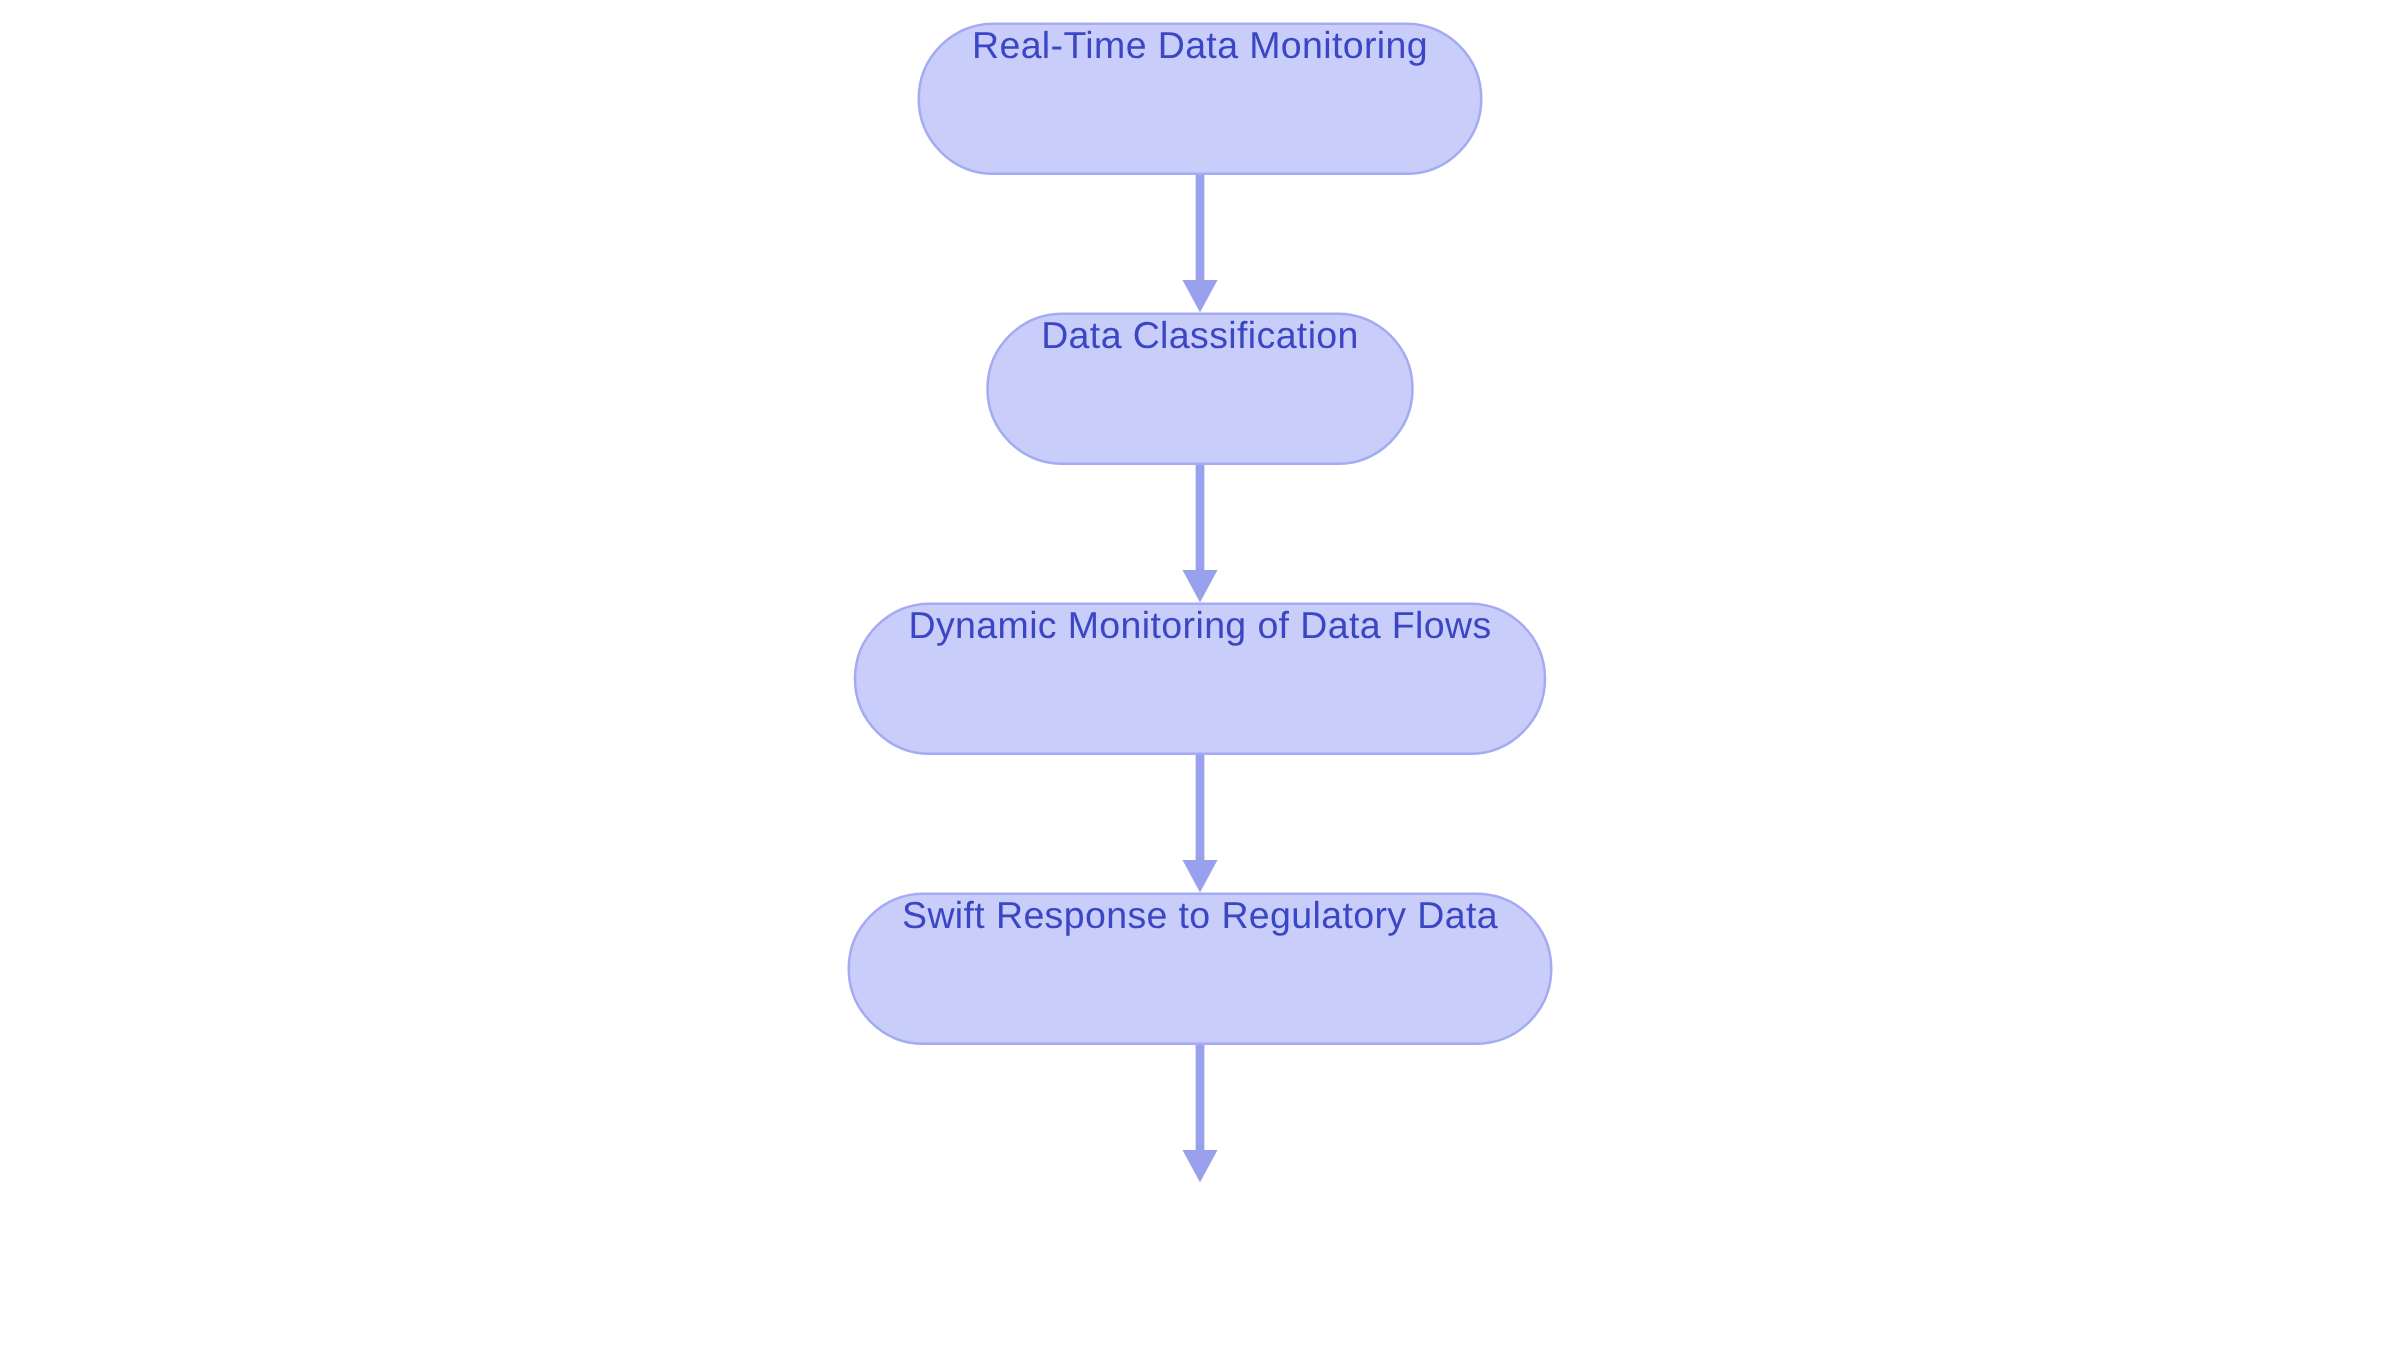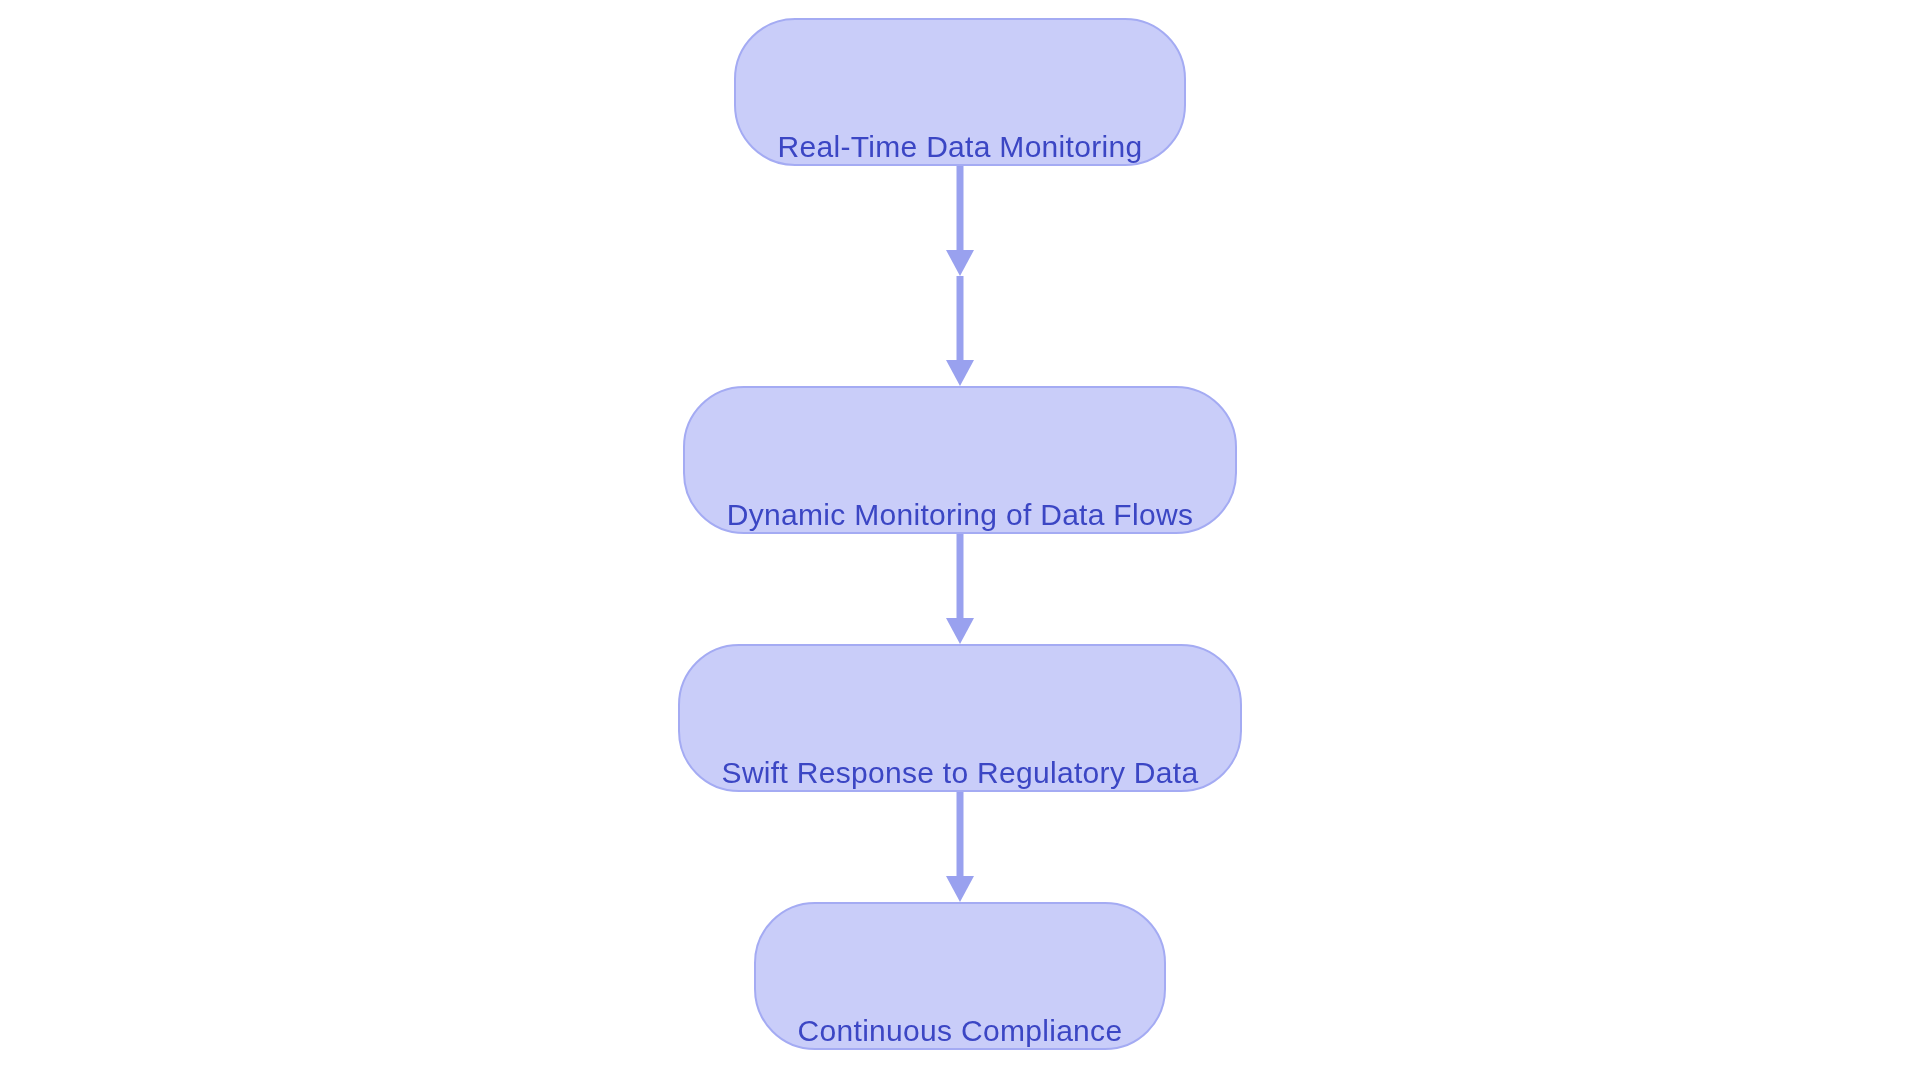--- a/index.html
+++ b/index.html
@@ -20,23 +20,23 @@
   .flow {
     width: 100%;
     height: 100%;
     padding-top: 18px;
     display: flex;
     flex-direction: column;
     align-items: center;
   }
   .node {
     display: inline-flex;
-    align-items: flex-end;
+    align-items: flex-start;
     justify-content: center;
-    height: 148px;
+    height: 122px;
     padding: 0 42px;
     border-radius: 61px;
     background: var(--node-fill);
     border: 2.5px solid var(--node-border);
     flex: 0 0 auto;
   }
   .node-label {
     font-size: 30px;
     letter-spacing: 0.3px;
     color: var(--text);
@@ -64,20 +64,23 @@
 
   <div class="node">
     <span class="node-label">Real-Time Data Monitoring</span>
   </div>
 
   <svg class="connector" viewBox="0 0 40 110" aria-hidden="true">
     <line x1="20" y1="0" x2="20" y2="86"></line>
     <polygon points="6,84 34,84 20,110"></polygon>
   </svg>
 
+  <div class="node">
+    <span class="node-label">Data Classification</span>
+  </div>
 
   <svg class="connector" viewBox="0 0 40 110" aria-hidden="true">
     <line x1="20" y1="0" x2="20" y2="86"></line>
     <polygon points="6,84 34,84 20,110"></polygon>
   </svg>
 
   <div class="node">
     <span class="node-label">Dynamic Monitoring of Data Flows</span>
   </div>
 
@@ -88,17 +91,14 @@
 
   <div class="node">
     <span class="node-label">Swift Response to Regulatory Data</span>
   </div>
 
   <svg class="connector" viewBox="0 0 40 110" aria-hidden="true">
     <line x1="20" y1="0" x2="20" y2="86"></line>
     <polygon points="6,84 34,84 20,110"></polygon>
   </svg>
 
-  <div class="node">
-    <span class="node-label">Continuous Compliance</span>
-  </div>
 
 </div>
 
 </body></html>

